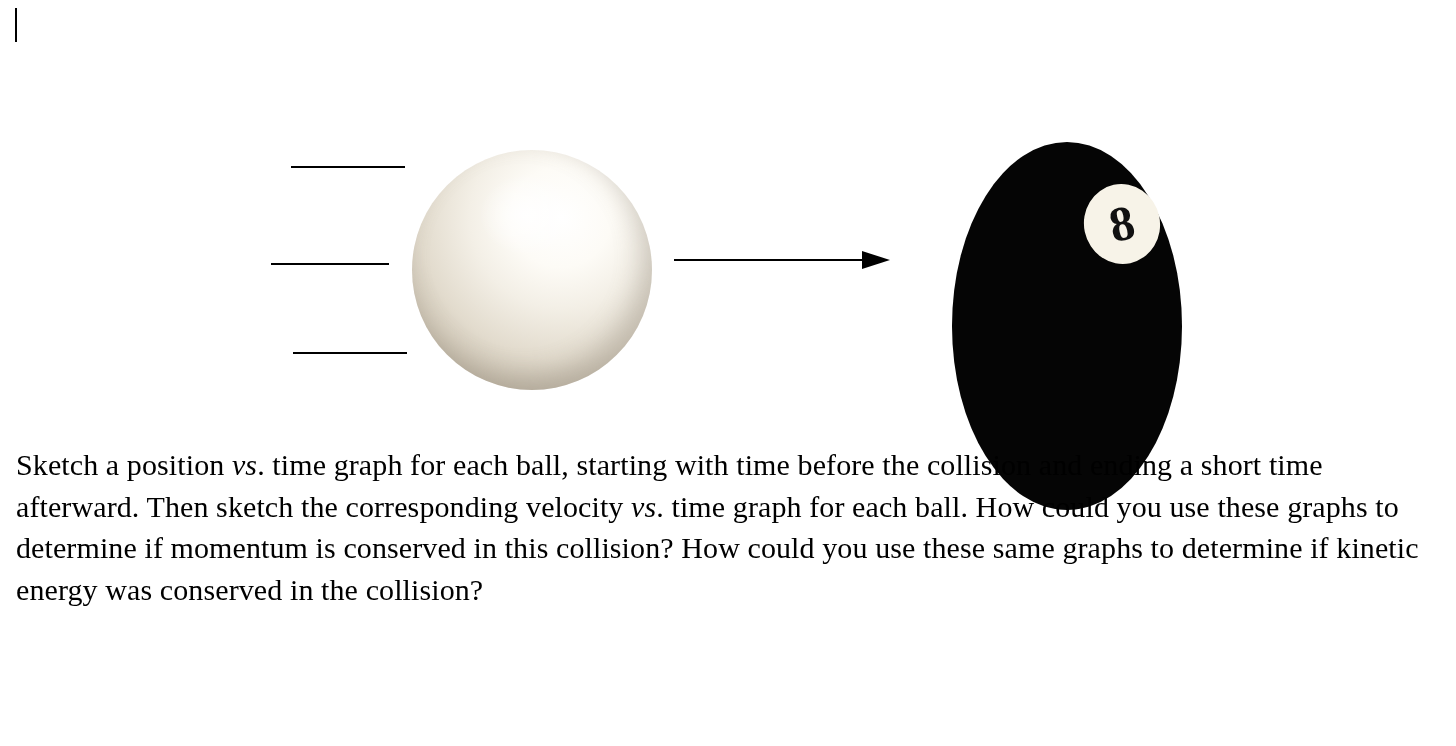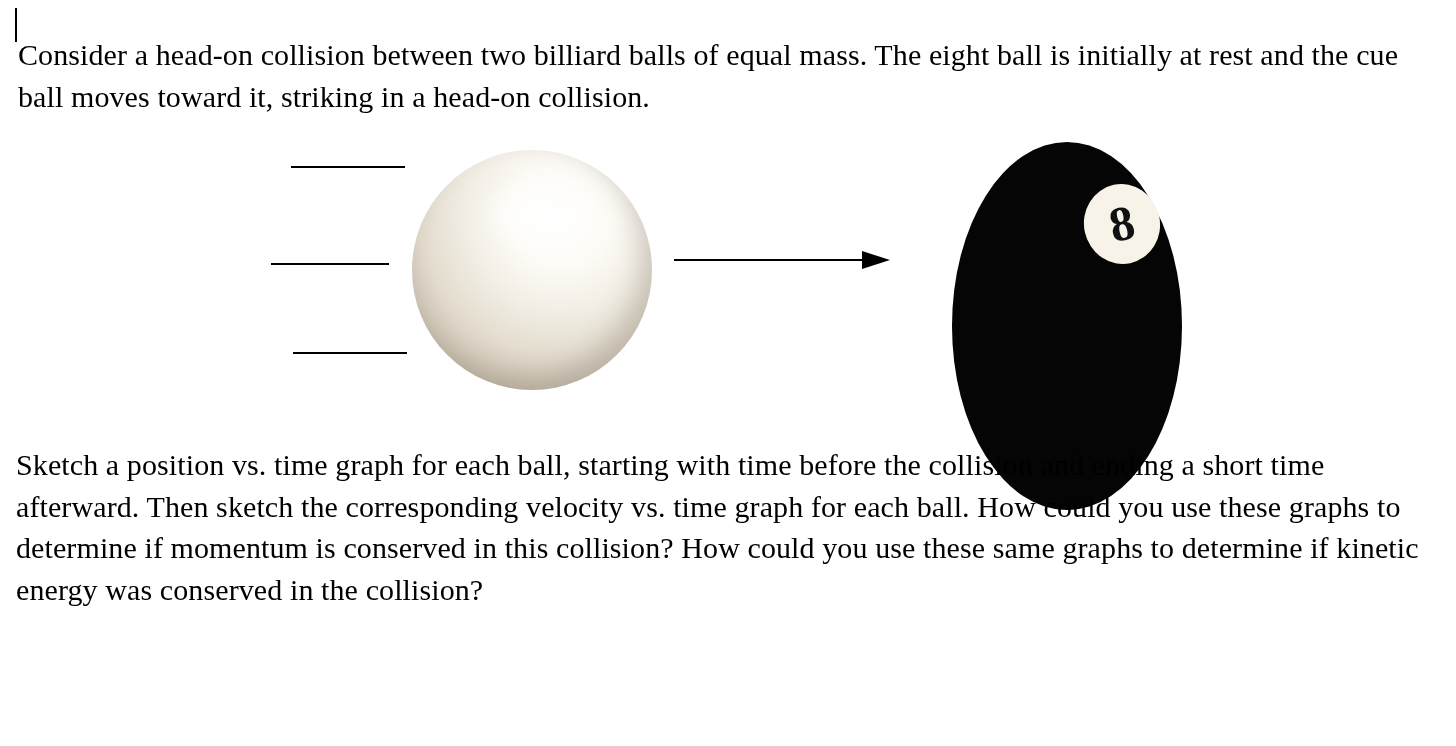--- a/index.html
+++ b/index.html
@@ -151,30 +151,29 @@
   }
   .eight-ball .disc span {
     font-family: "Liberation Serif", serif;
     font-size: 49px;
     font-weight: 700;
     color: #111;
     line-height: 1;
     transform: translateY(-1px);
   }
 
-  .it { }
+  .it { font-style: italic; }
 </style>
 </head>
 <body>
 
 <div class="page">
 
   <div class="caret"></div>
 
-  <p class="para para-top">Consider a head-on collision between two billiard balls of equal mass. The eight ball is initially at rest and the cue ball moves toward it, striking in a head-on collision.</p>
 
   <div class="fig">
 
     <div class="blank-line l1"></div>
     <div class="blank-line l2"></div>
     <div class="blank-line l3"></div>
 
     <div class="cue-ball"></div>
 
     <div class="arrow">

